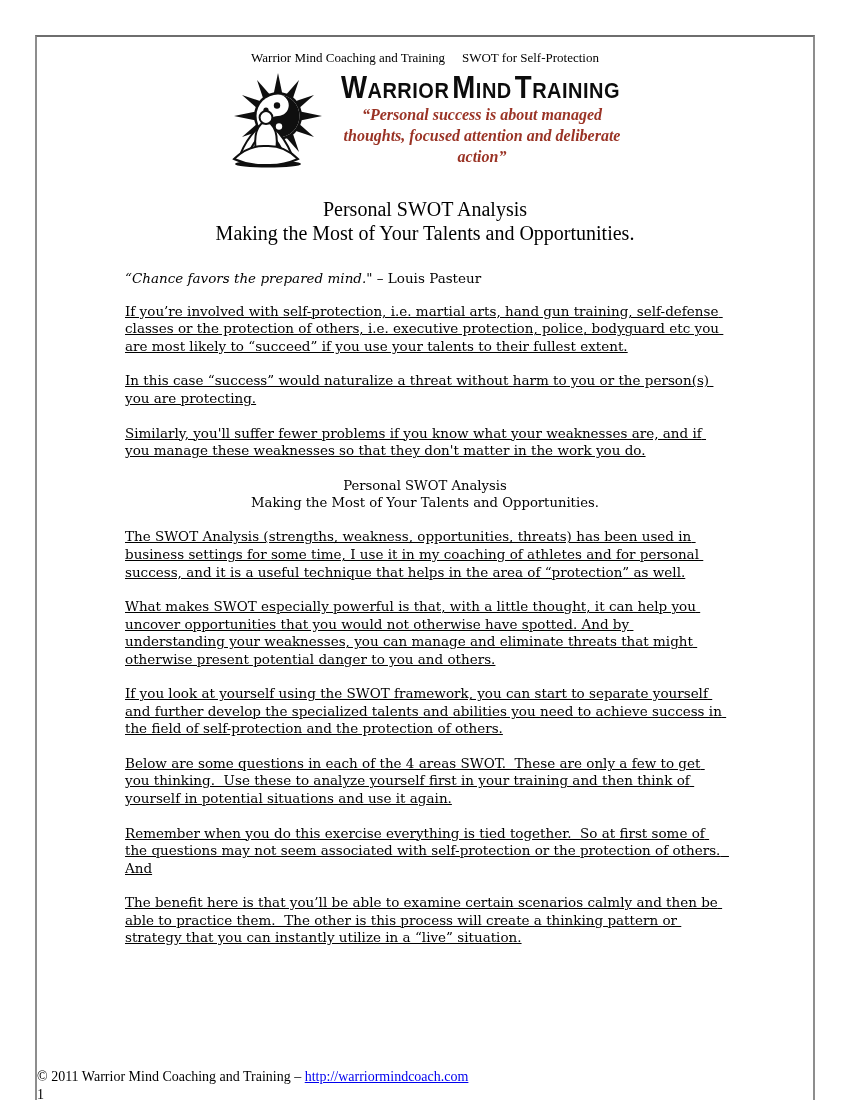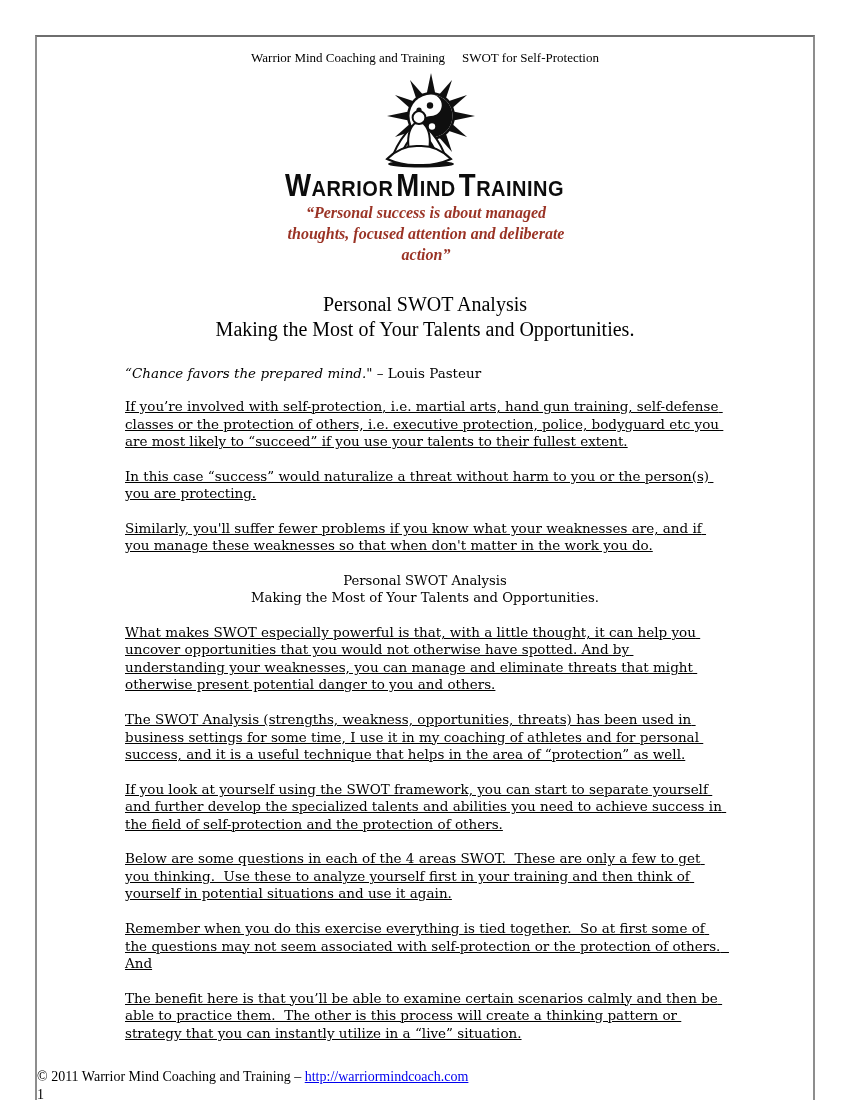--- a/index.html
+++ b/index.html
@@ -11,21 +11,21 @@
     width: 780px; height: 1084px;
     border: 2px solid #8d8d8d; border-top-color: #6e6e6e;
     padding: 13px 88px 2px 88px;
   }
 
   .running-header {
     display: flex; justify-content: center; gap: 17px;
     font-family: "Liberation Serif", serif; font-size: 13px;
   }
 
-  .logo-row { display: flex; justify-content: center; align-items: center; margin-top: 6px; flex-direction: column; }
+  .logo-row { display: flex; justify-content: center; align-items: flex-start; margin-top: 6px; }
   .logo-icon { flex: 0 0 auto; }
   .logo-text { margin-left: 2px; text-align: center; }
   .brand { font-family: "Liberation Sans", sans-serif; font-weight: bold; color: #0c0c0c; font-size: 20px; white-space: nowrap; letter-spacing: 0.5px; }
   .brand-word { display: inline-block; text-transform: uppercase; margin-right: 3px; transform: scaleY(1.12); }
   .brand-word::first-letter { font-size: 1.38em; }
   .tagline {
     font-family: "Liberation Serif", serif; font-style: italic; font-weight: bold;
     font-size: 16px; line-height: 1.3; max-width: 305px; margin: 1px auto 0 auto;
   }
 
@@ -100,29 +100,29 @@
 
   <div class="doc-title">
     <div>Personal SWOT Analysis</div>
     <div>Making the Most of Your Talents and Opportunities.</div>
   </div>
 
   <p class="quote"><span class="q-text">“Chance favors the prepared mind."</span><span> – Louis Pasteur</span></p>
 
   <p class="body-p">If you’re involved with self-protection, i.e. martial arts, hand gun training, self-defense classes or the protection of others, i.e. executive protection, police, bodyguard etc you are most likely to “succeed” if you use your talents to their fullest extent.</p>
   <p class="body-p">In this case “success” would naturalize a threat without harm to you or the person(s) you are protecting.</p>
-  <p class="body-p">Similarly, you'll suffer fewer problems if you know what your weaknesses are, and if you manage these weaknesses so that when don't matter in the work you do.</p>
+  <p class="body-p">Similarly, you'll suffer fewer problems if you know what your weaknesses are, and if you manage these weaknesses so that they don't matter in the work you do.</p>
 
   <div class="subheading">
     <div>Personal SWOT Analysis</div>
     <div>Making the Most of Your Talents and Opportunities.</div>
   </div>
 
+  <p class="body-p">The SWOT Analysis (strengths, weakness, opportunities, threats) has been used in business settings for some time, I use it in my coaching of athletes and for personal success, and it is a useful technique that helps in the area of “protection” as well.</p>
   <p class="body-p">What makes SWOT especially powerful is that, with a little thought, it can help you uncover opportunities that you would not otherwise have spotted. And by understanding your weaknesses, you can manage and eliminate threats that might otherwise present potential danger to you and others.</p>
-  <p class="body-p">The SWOT Analysis (strengths, weakness, opportunities, threats) has been used in business settings for some time, I use it in my coaching of athletes and for personal success, and it is a useful technique that helps in the area of “protection” as well.</p>
   <p class="body-p">If you look at yourself using the SWOT framework, you can start to separate yourself and further develop the specialized talents and abilities you need to achieve success in the field of self-protection and the protection of others.</p>
   <p class="body-p">Below are some questions in each of the 4 areas SWOT.  These are only a few to get you thinking.  Use these to analyze yourself first in your training and then think of yourself in potential situations and use it again.</p>
   <p class="body-p">Remember when you do this exercise everything is tied together.  So at first some of the questions may not seem associated with self-protection or the protection of others.  And</p>
   <p class="body-p">The benefit here is that you’ll be able to examine certain scenarios calmly and then be able to practice them.  The other is this process will create a thinking pattern or strategy that you can instantly utilize in a “live” situation.</p>
 
   <div class="page-footer">
     <div><span>© 2011 Warrior Mind Coaching and Training – </span><a style="color: rgb(0, 0, 238);">http://warriormindcoach.com</a></div>
     <div>1</div>
   </div>
 

